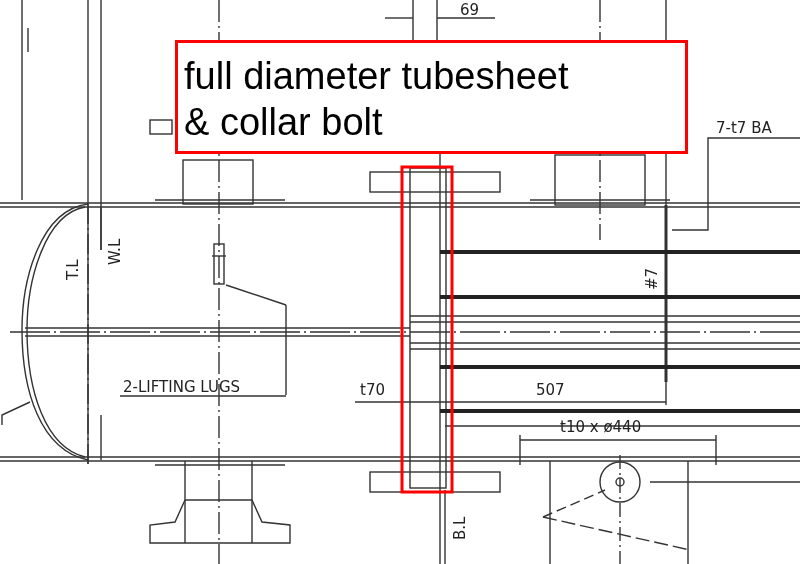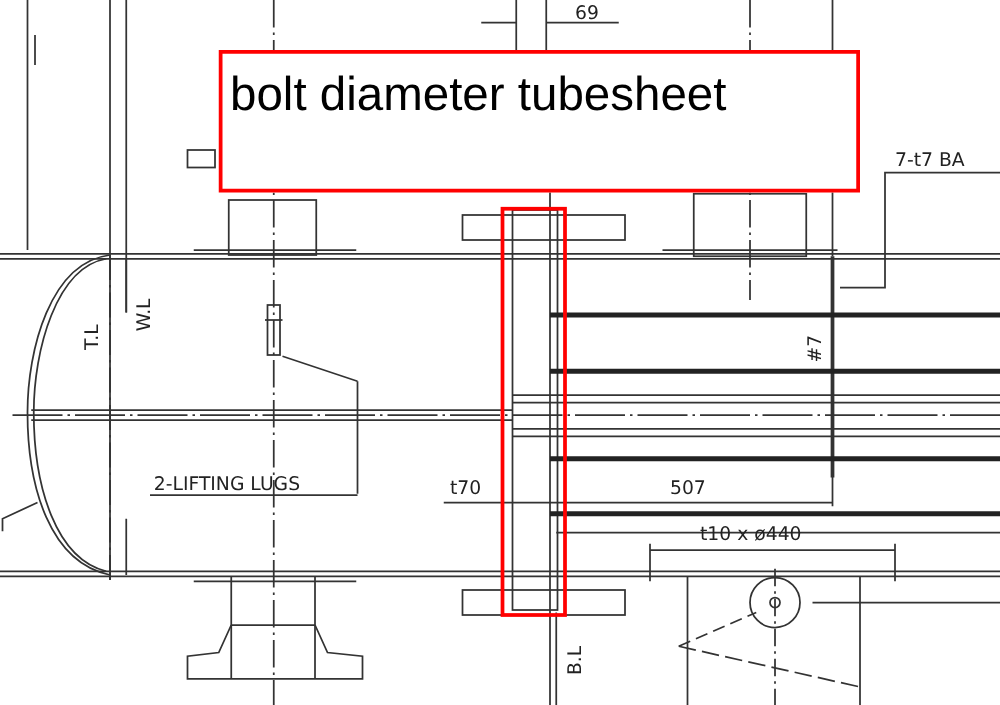--- a/index.html
+++ b/index.html
@@ -115,14 +115,15 @@
   <text class="dim-text" x="123" y="392">2-LIFTING LUGS</text>
   <text class="dim-text" x="360" y="395">t70</text>
   <text class="dim-text" x="536" y="395">507</text>
   <text class="dim-text" x="716" y="133">7-t7 BA</text>
   <text class="dim-text" x="0" y="0" transform="translate(657,290) rotate(-90)">#7</text>
   <text class="dim-text" x="560" y="432">t10 x ø440</text>
   <text class="dim-text" x="0" y="0" transform="translate(465,540) rotate(-90)">B.L</text>
 </svg>
 
 <div class="callout">
-  <div class="callout-line">bolt diameter tubesheet</div>
+  <div class="callout-line">full diameter tubesheet</div>
+  <div class="callout-line">&amp; collar bolt</div>
 </div>
 
 </body></html>

